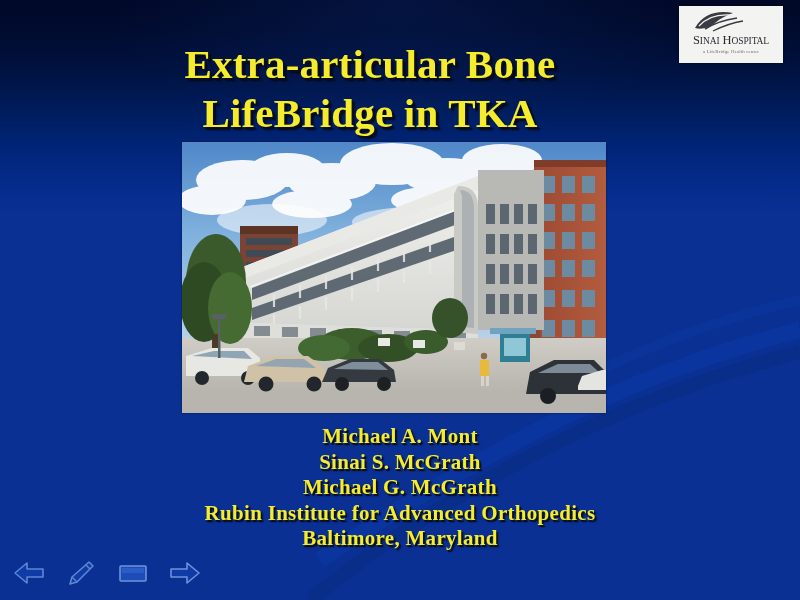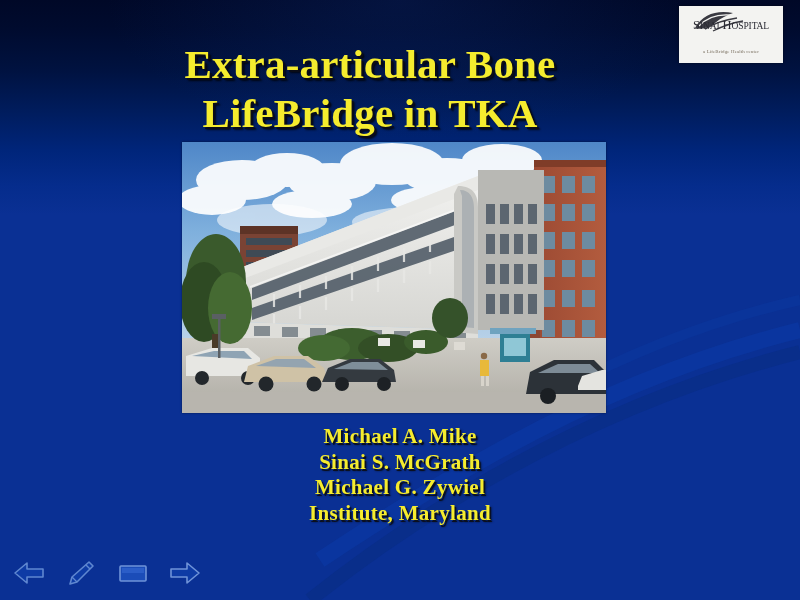--- a/index.html
+++ b/index.html
@@ -85,21 +85,21 @@
   }
   #logo-mark {
     position: absolute;
     left: 14px;
     top: 4px;
     width: 52px;
     height: 22px;
   }
   #logo-name {
     position: absolute;
-    left: 0; top: 12px;
+    left: 0; top: 27px;
     width: 104px;
     text-align: center;
     font-family: "Liberation Serif", "DejaVu Serif", serif;
     font-size: 12.5px;
     letter-spacing: -0.1px;
     color: #2a2a33;
     white-space: nowrap;
   }
   #logo-name .sm { font-size: 9.5px; }
   #logo-tag {
@@ -399,24 +399,25 @@
       </g>
 
       <path d="M396 244 L400 234 L420 228 L424 228 L424 248 L396 248 Z" fill="#e4e4e0"></path>
 
       <rect x="36" y="176" width="2.5" height="40" fill="#5a5f63"></rect>
       <rect x="30" y="172" width="14" height="5" fill="#5a5f63"></rect>
     </svg>
   </div>
 
   <div id="authors">
-    <div class="author-line">Michael A. Mike</div>
+    <div class="author-line">Michael A. Mont</div>
     <div class="author-line">Sinai S. McGrath</div>
-    <div class="author-line">Michael G. Zywiel</div>
-    <div class="author-line">Institute, Maryland</div>
+    <div class="author-line">Michael G. McGrath</div>
+    <div class="author-line">Rubin Institute for Advanced Orthopedics</div>
+    <div class="author-line">Baltimore, Maryland</div>
   </div>
 
   <div id="nav-bar">
 
     <div class="nav-btn">
       <svg width="34" height="26" viewBox="0 0 34 26">
         <path d="M15 3 L15 9 L31 9 L31 17 L15 17 L15 23 L3 13 Z" fill="#0e3ba5" stroke="#5f87d0" stroke-width="1.6" stroke-linejoin="round"></path>
       </svg>
     </div>
 

